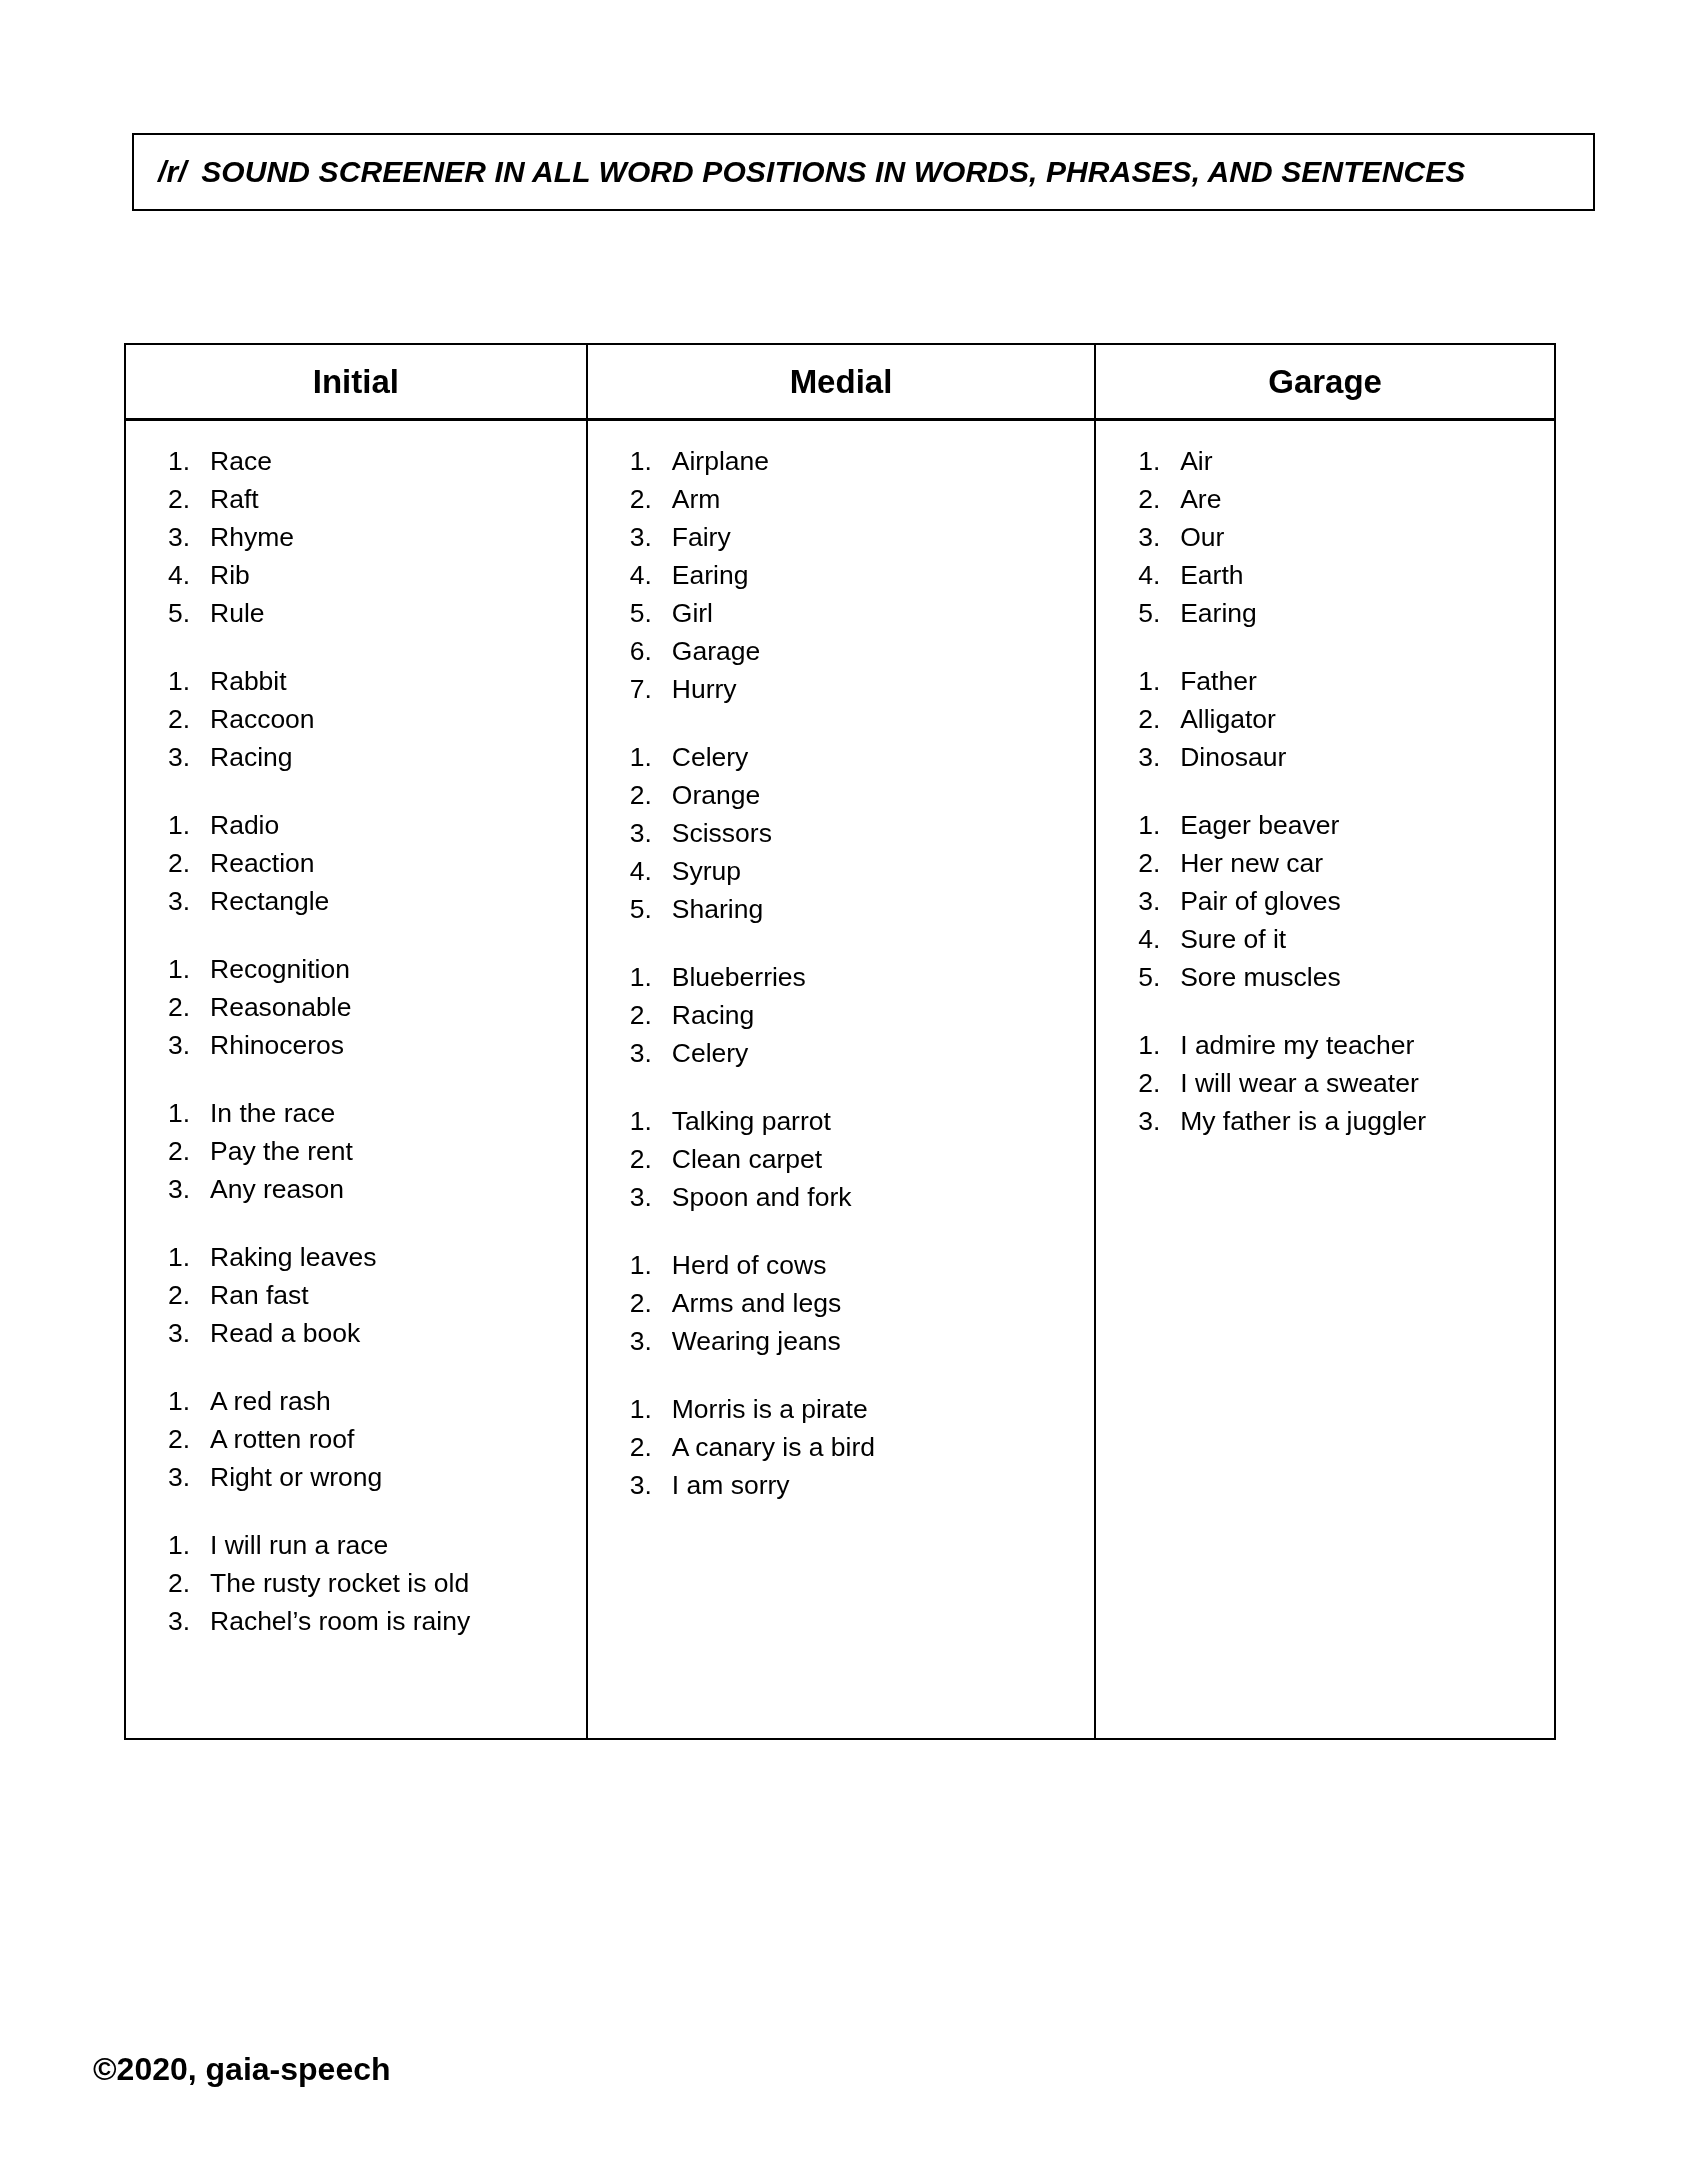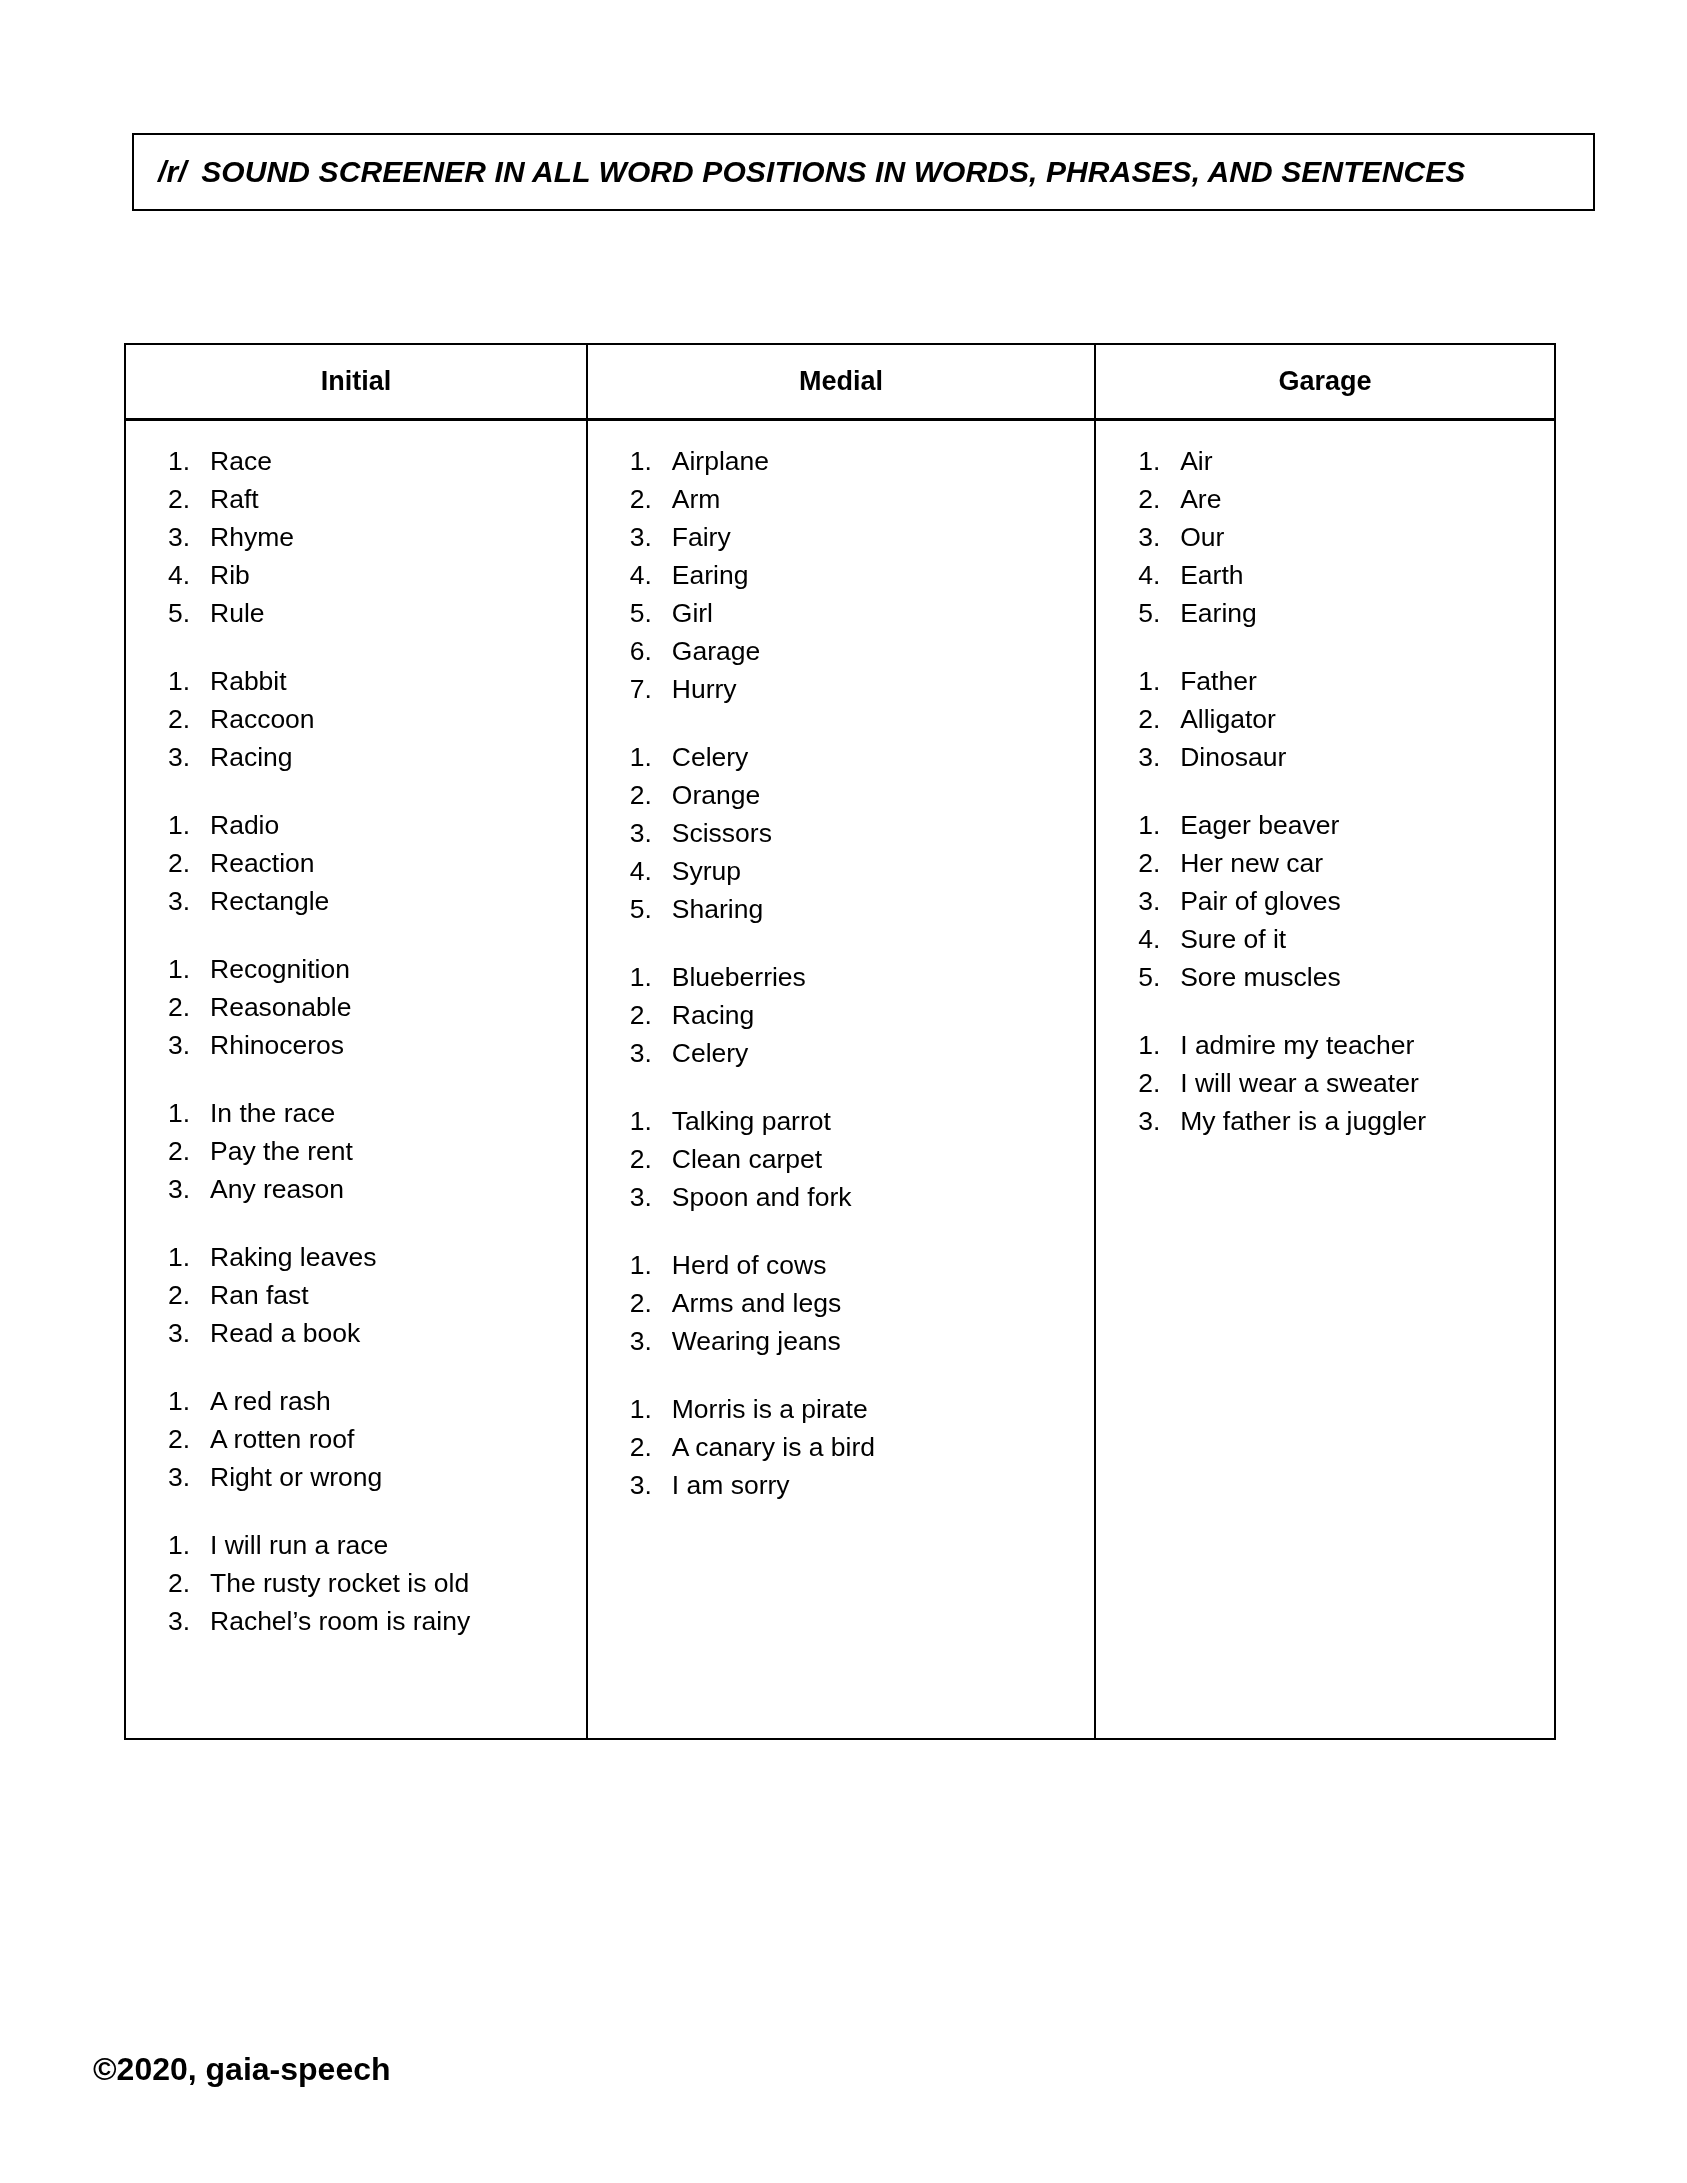--- a/index.html
+++ b/index.html
@@ -70,21 +70,21 @@
   .col-medial  { width: 524px; }
   .col-final   { width: 472px; }
   .col-initial, .col-medial {
     border-right: 2.6px solid #000000;
   }
 
   .header-cell {
     display: flex;
     align-items: center;
     justify-content: center;
-    font-size: 27px;
+    font-size: 33px;
     font-weight: 700;
     height: 100%;
   }
 
   .body-cell {
     padding: 21px 0 18.5px 0;
   }
 
   
   .group {

